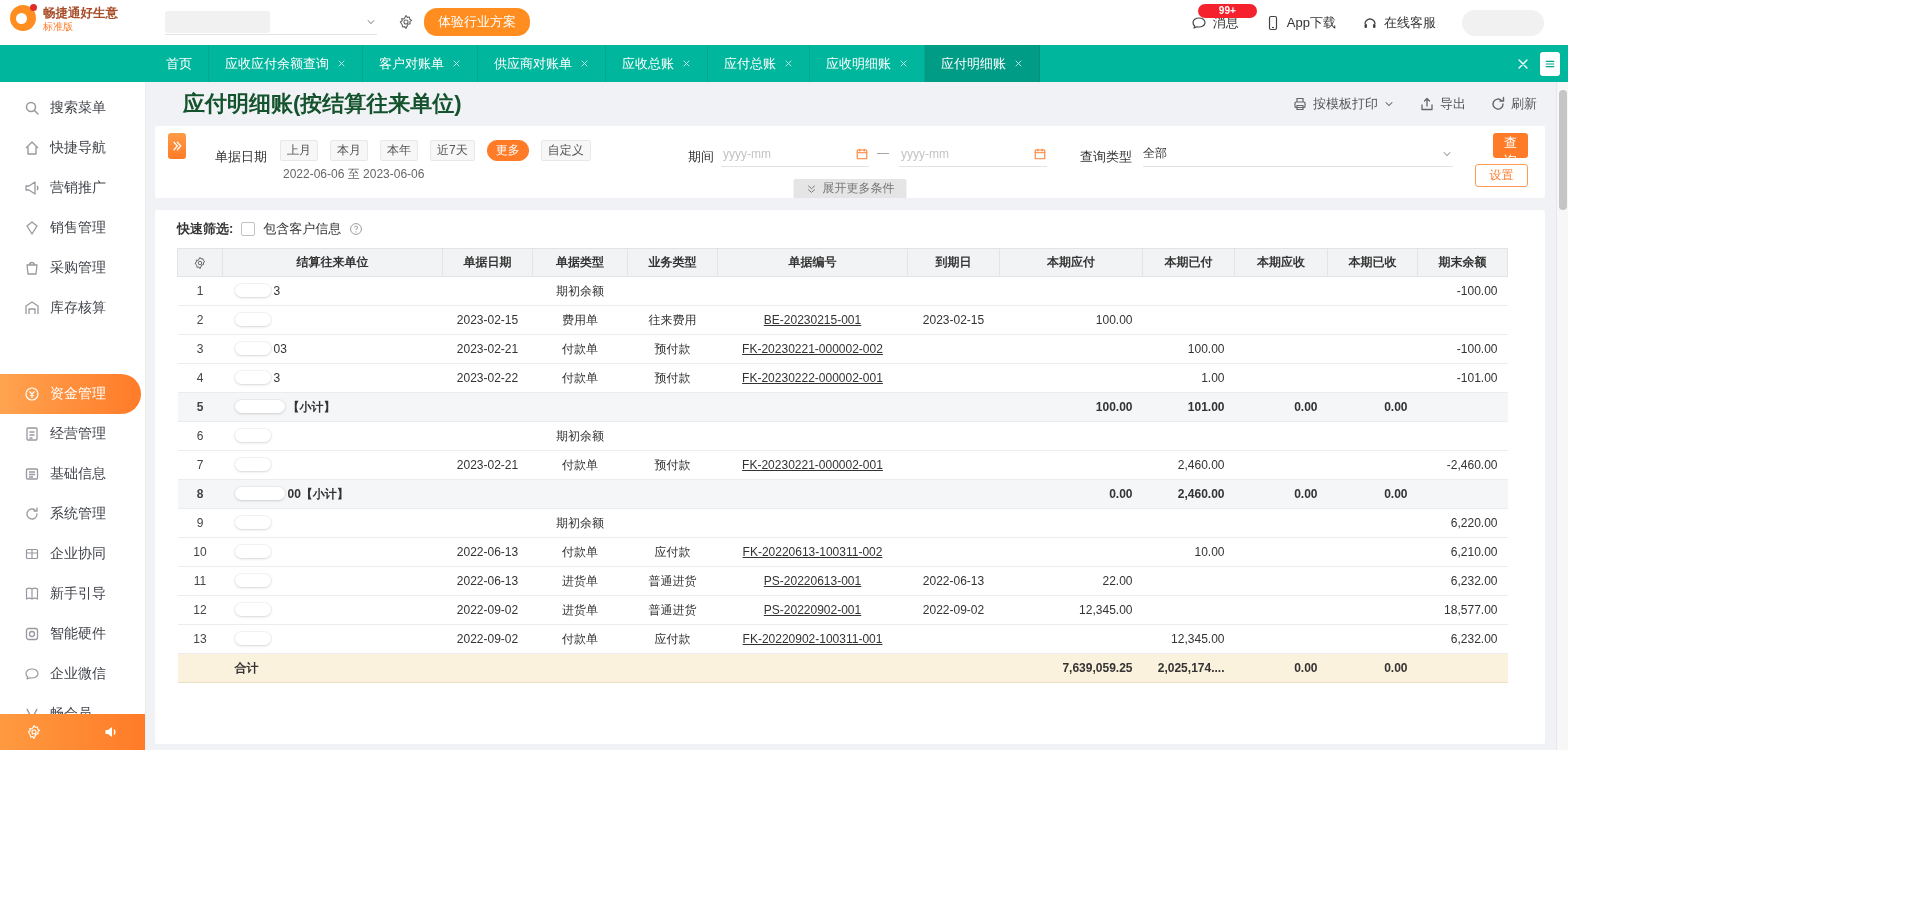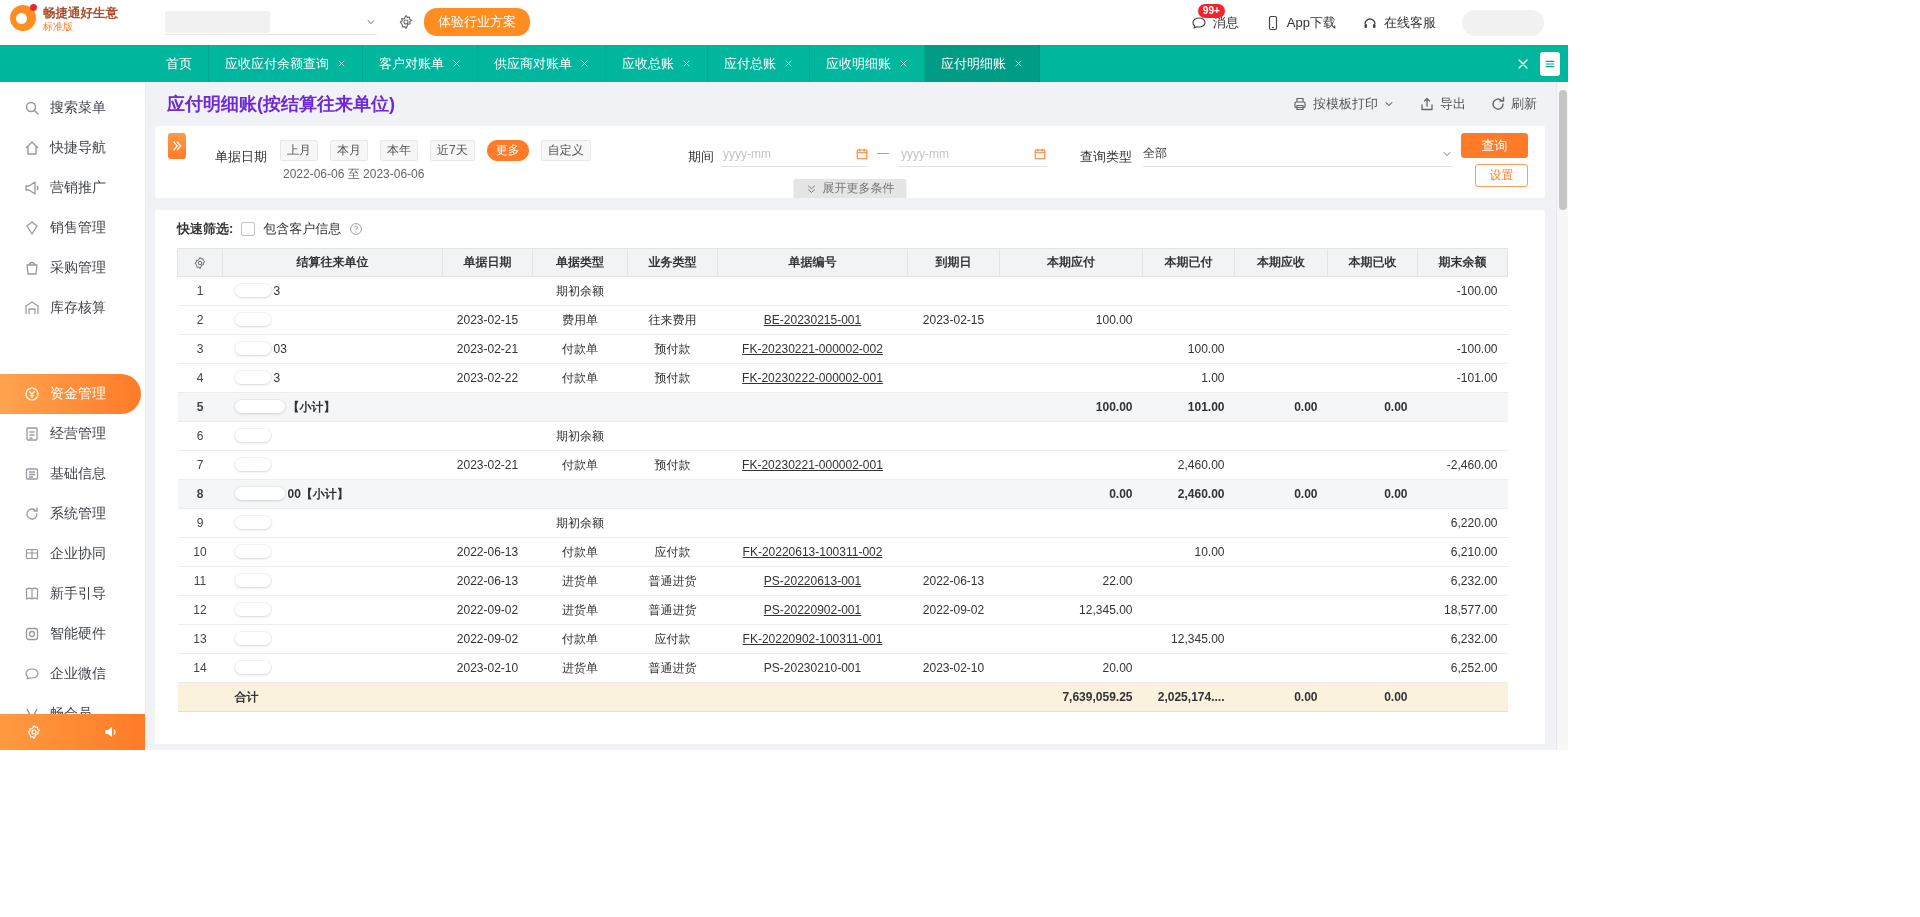--- a/index.html
+++ b/index.html
@@ -28,21 +28,21 @@
   .u-field { display:flex; align-items:center; border-bottom:1px solid #e3e3e3; height:26px; cursor:pointer; }
   .u-field input { border:0; outline:0; flex:1; font-size:12px; color:#333; background:transparent; min-width:0; font-family:inherit; }
   .u-field input::placeholder { color:#c3c3c3; }
   .redact-lg { width:105px; height:22px; background:#f1f1f1; border-radius:3px; display:inline-block; }
   .chev { margin-left:auto; color:#999; }
   .topbar-gear { position:absolute; left:398px; top:14px; color:#666; cursor:pointer; }
   .trial-btn { position:absolute; left:424px; top:8px; height:28px; padding:0 14px; background:#ff8d1f; color:#fff; border:0; border-radius:13px; font-size:13px; cursor:pointer; font-family:inherit; }
   .topbar-right { position:absolute; right:24px; top:0; height:45px; display:flex; align-items:center; gap:26px; }
   .tb-item { display:flex; align-items:center; gap:6px; font-size:13px; color:#333; position:relative; cursor:pointer; }
   .tb-item .ic { color:#444; }
-  .badge { position:absolute; top:-10px; left:7px; background:#f5222d; color:#fff; font-size:10px; padding:0 5px; border-radius:8px; line-height:14px; font-weight:bold; }
+  .badge { position:absolute; top:-10px; left:7px; background:#f5222d; color:#fff; font-size:10px; padding:0 21px; border-radius:8px; line-height:14px; font-weight:bold; }
   .tr-blob { width:82px; height:26px; border-radius:13px; background:#f1f1f1; }
 
   
   .tabbar { position:absolute; top:45px; left:0; width:100%; height:37px; background:#00b79d; display:flex; z-index:4; }
   .tab-strip { display:flex; margin-left:150px; }
   .tab { display:flex; align-items:center; padding:0 16px; height:37px; color:#fff; font-size:13px; cursor:pointer; border-right:1px solid rgba(0,0,0,0.08); white-space:nowrap; }
   .tab.active { background:#009c86; }
   .tab .tab-x { margin-left:8px; opacity:.85; color:#fff; }
   .tab .tab-x svg { width:9px; height:9px; display:block; }
   .tabbar-right { position:absolute; right:8px; top:0; height:37px; display:flex; align-items:center; gap:10px; }
@@ -55,41 +55,41 @@
   .side-item { display:flex; align-items:center; gap:10px; height:40px; padding-left:24px; font-size:14px; color:#41444b; cursor:pointer; }
   .side-item .side-ic { color:#97999e; }
   .side-item.active { background:linear-gradient(90deg,#ffa350,#ff7b28); color:#fff; border-radius:0 20px 20px 0; margin-right:4px;margin-top:46px; }
   .side-item.active .side-ic { color:#fff; }
   .side-footer { position:absolute; bottom:0; left:0; width:100%; height:36px; background:linear-gradient(90deg,#ff9a40,#ff7b28); display:flex; align-items:center; justify-content:space-between; padding:0 26px; color:#fff; }
   .side-footer .ic { cursor:pointer; }
 
   
   .content { position:absolute; left:146px; top:82px; width:1410px; height:668px; background:#f0f2f5; padding:0 11px 0 9px; }
   .page-head { display:flex; align-items:center; justify-content:space-between; height:44px; padding:0 8px 0 12px; }
-  .page-head h1 { font-size:18px; font-weight:600; color:#6d28d9; margin:0; }
+  .page-head h1 { font-size:22px; font-weight:600; color:#14532d; margin:16px; }
   .head-tools { display:flex; gap:24px; align-items:center; }
   .tool { display:flex; gap:5px; align-items:center; font-size:13px; color:#555; cursor:pointer; }
   .tool .ic { color:#666; }
 
   .filter-card { position:relative; height:72px; background:#fff; border-radius:2px; }
   .collapse-handle { position:absolute; left:13px; top:7px; width:18px; height:26px; background:linear-gradient(180deg,#ff9b47,#ff7b28); border-radius:3px; color:#fff; display:flex; align-items:center; justify-content:center; cursor:pointer; }
   .f-label { position:absolute; font-size:13px; color:#333; }
   .lbl-docdate { left:60px; top:22px; }
   .range-btns { position:absolute; left:125px; top:14px; display:flex; gap:12px; align-items:center; }
   .range-btn { font-size:12px; color:#555; background:#f7f7f7; border:1px solid #e8e8e8; padding:1px 6px; border-radius:2px; cursor:pointer; white-space:nowrap; }
   .range-btn.more { background:#ff7b28; border-color:#ff7b28; color:#fff; border-radius:10px; padding:1px 8px; }
   .date-range-text { position:absolute; left:128px; top:40px; font-size:12px; color:#666; }
   .lbl-period { left:533px; top:22px; }
   .period-1 { position:absolute; left:566px; top:15px; width:148px; }
   .period-2 { position:absolute; left:744px; top:15px; width:148px; }
   .sep { position:absolute; left:722px; top:20px; color:#999; font-size:12px; }
   .cal { color:#ff7b28; margin-left:4px; }
   .lbl-qtype { left:925px; top:22px; }
   .qtype { position:absolute; left:988px; top:15px; width:310px; font-size:12px; color:#333; }
-  .btn-search { position:absolute; right:17px; top:7px; width:67px; height:25px; background:#ff7b28; color:#fff; border:0; border-radius:3px; font-size:13px; cursor:pointer; font-family:inherit; }
+  .btn-search { position:absolute; right:17px; top:7px; width:35px; height:25px; background:#ff7b28; color:#fff; border:0; border-radius:3px; font-size:13px; cursor:pointer; font-family:inherit; }
   .btn-settings { position:absolute; right:17px; top:38px; width:53px; height:23px; background:#fff; color:#ff7b28; border:1px solid #ff9b55; border-radius:3px; font-size:12px; cursor:pointer; font-family:inherit; }
   .expand-bar { position:absolute; bottom:0; left:50%; transform:translateX(-50%); height:19px; padding:0 12px; background:#e5e5e5; color:#777; font-size:12px; display:flex; align-items:center; gap:5px; border-radius:2px 2px 0 0; cursor:pointer; white-space:nowrap; }
 
   .table-card { margin-top:12px; height:534px; background:#fff; border-radius:2px; }
   .quick-filter { display:flex; align-items:center; gap:8px; height:38px; padding-left:22px; font-size:13px; color:#333; }
   .qf-label { font-weight:600; }
   .checkbox { width:14px; height:14px; border:1px solid #c3c3c3; border-radius:2px; background:#fff; display:inline-block; cursor:pointer; }
   .q-ic { color:#9a9a9a; cursor:pointer; }
 
   table.ledger { border-collapse:collapse; table-layout:fixed; width:1330px; margin-left:22px; font-size:12px; }
@@ -728,34 +728,20 @@
               <td class="c">付款单</td>
               <td class="c">应付款</td>
               <td class="c link">FK-20220902-100311-001</td>
               <td class="c"></td>
               <td class="r"></td>
               <td class="r">12,345.00</td>
               <td class="r"></td>
               <td class="r"></td>
               <td class="r">6,232.00</td>
             </tr>
-            <tr>
-              <td class="num">14</td>
-              <td class="name"><span class="redact"></span></td>
-              <td class="c">2023-02-10</td>
-              <td class="c">进货单</td>
-              <td class="c">普通进货</td>
-              <td class="c">PS-20230210-001</td>
-              <td class="c">2023-02-10</td>
-              <td class="r">20.00</td>
-              <td class="r"></td>
-              <td class="r"></td>
-              <td class="r"></td>
-              <td class="r">6,252.00</td>
-            </tr>
           </tbody>
         <tfoot>
           <tr>
             <td></td>
             <td class="name">合计</td>
             <td></td>
             <td></td>
             <td></td>
             <td></td>
             <td></td>

